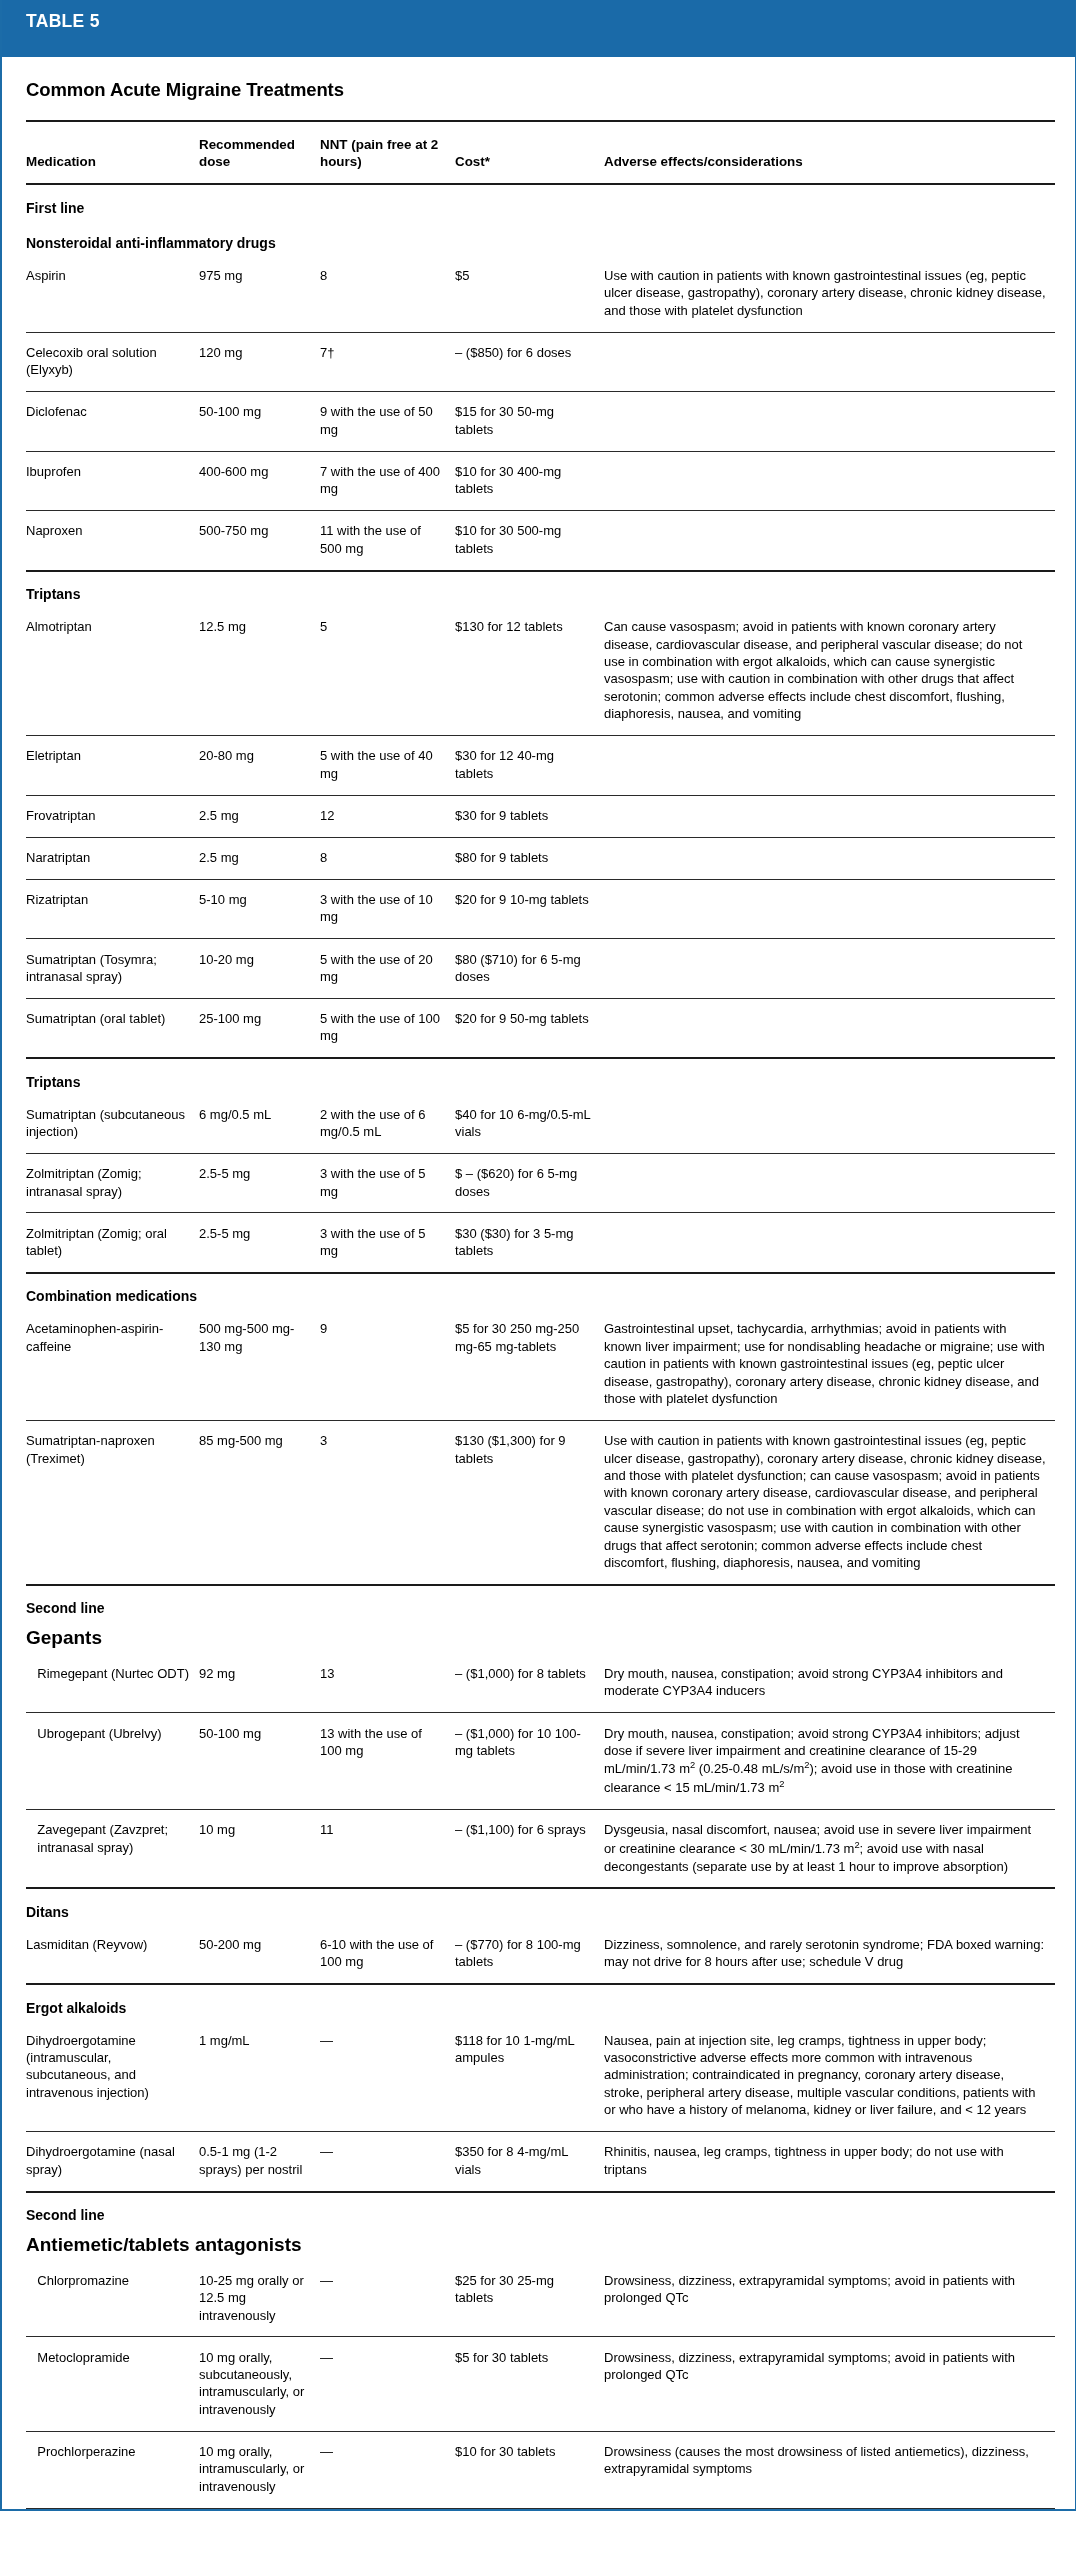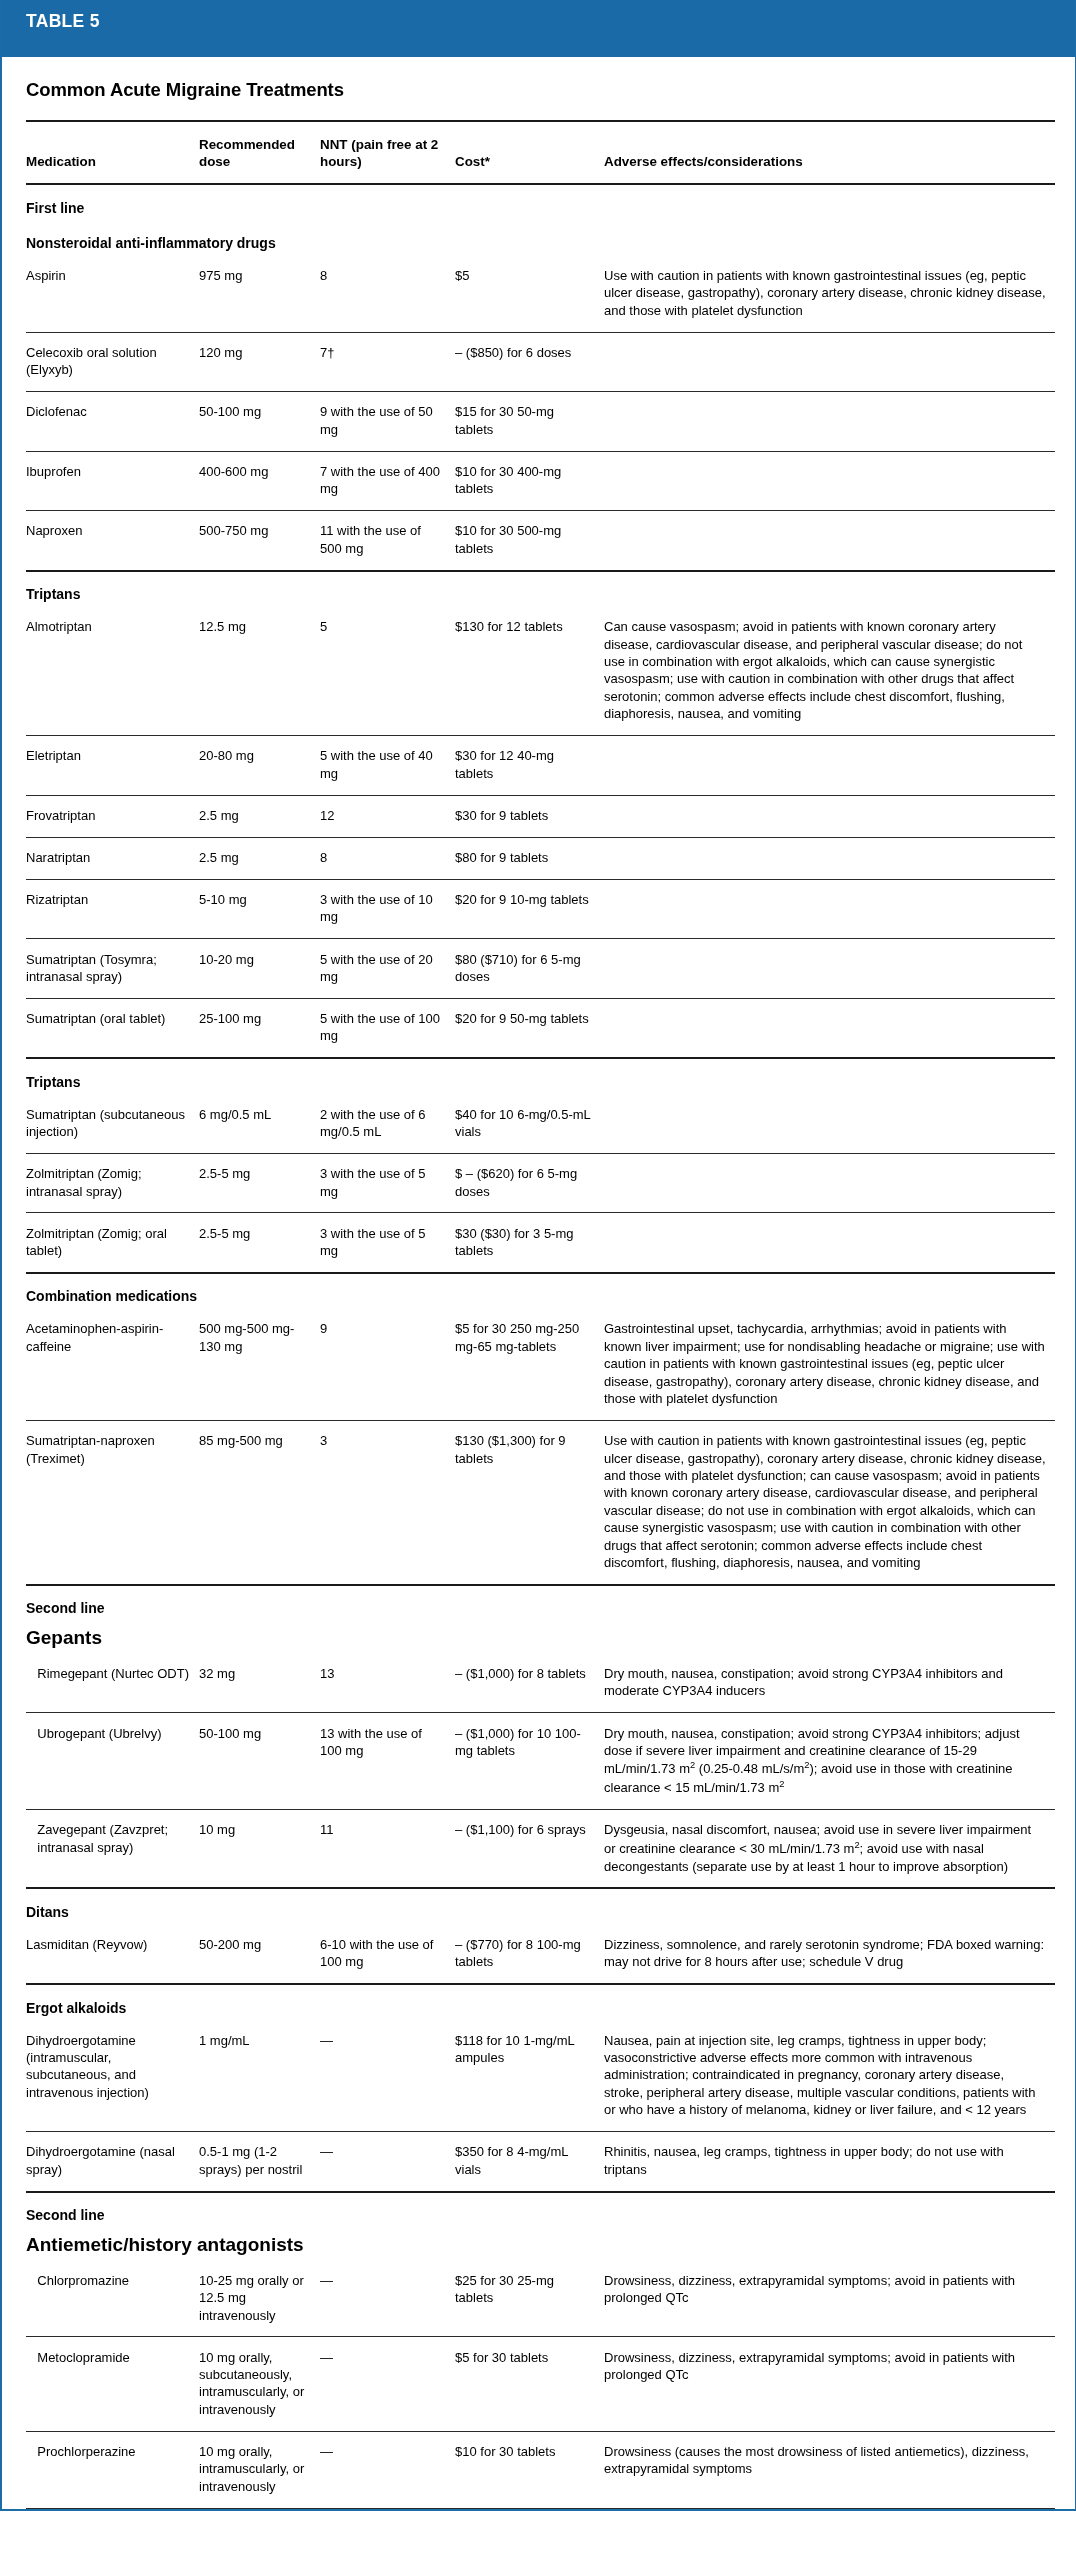--- a/index.html
+++ b/index.html
@@ -242,21 +242,21 @@
           <td>Use with caution in patients with known gastrointestinal issues (eg, peptic ulcer disease, gastropathy), coronary artery disease, chronic kidney disease, and those with platelet dysfunction; can cause vasospasm; avoid in patients with known coronary artery disease, cardiovascular disease, and peripheral vascular disease; do not use in combination with ergot alkaloids, which can cause synergistic vasospasm; use with caution in combination with other drugs that affect serotonin; common adverse effects include chest discomfort, flushing, diaphoresis, nausea, and vomiting</td>
         </tr>
         <tr class="section-head">
           <td colspan="5">Second line</td>
         </tr>
         <tr class="subsection-head">
           <td colspan="5">Gepants</td>
         </tr>
         <tr>
           <td class="med indent">Rimegepant (Nurtec ODT)</td>
-          <td>32 mg</td>
+          <td>92 mg</td>
           <td>13</td>
           <td>– ($1,000) for 8 tablets</td>
           <td>Dry mouth, nausea, constipation; avoid strong CYP3A4 inhibitors and moderate CYP3A4 inducers</td>
         </tr>
         <tr>
           <td class="med indent">Ubrogepant (Ubrelvy)</td>
           <td>50-100 mg</td>
           <td>13 with the use of 100 mg</td>
           <td>– ($1,000) for 10 100-mg tablets</td>
           <td>Dry mouth, nausea, constipation; avoid strong CYP3A4 inhibitors; adjust dose if severe liver impairment and creatinine clearance of 15-29 mL/min/1.73 m<sup>2</sup> (0.25-0.48 mL/s/m<sup>2</sup>); avoid use in those with creatinine clearance &lt; 15 mL/min/1.73 m<sup>2</sup></td>
@@ -292,21 +292,21 @@
           <td class="med">Dihydroergotamine (nasal spray)</td>
           <td>0.5-1 mg (1-2 sprays) per nostril</td>
           <td>—</td>
           <td>$350 for 8 4-mg/mL vials</td>
           <td>Rhinitis, nausea, leg cramps, tightness in upper body; do not use with triptans</td>
         </tr>
         <tr class="section-head">
           <td colspan="5">Second line</td>
         </tr>
         <tr class="subsection-head">
-          <td colspan="5">Antiemetic/history antagonists</td>
+          <td colspan="5">Antiemetic/tablets antagonists</td>
         </tr>
         <tr>
           <td class="med indent">Chlorpromazine</td>
           <td>10-25 mg orally or 12.5 mg intravenously</td>
           <td>—</td>
           <td>$25 for 30 25-mg tablets</td>
           <td>Drowsiness, dizziness, extrapyramidal symptoms; avoid in patients with prolonged QTc</td>
         </tr>
         <tr>
           <td class="med indent">Metoclopramide</td>

